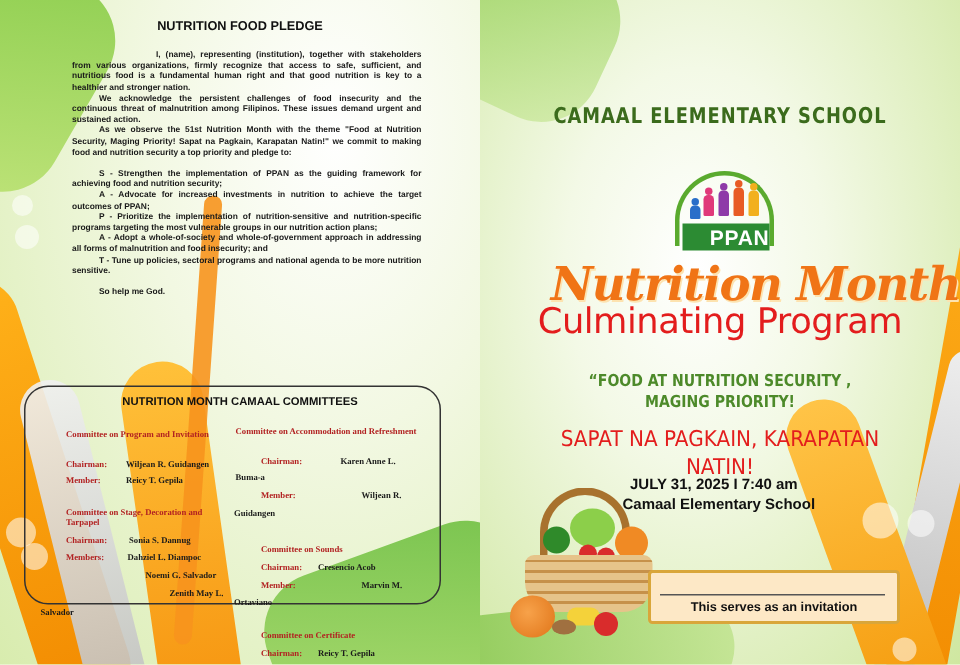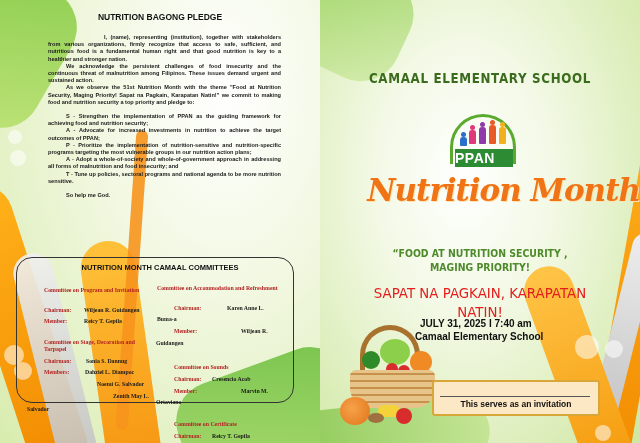--- a/index.html
+++ b/index.html
@@ -58,21 +58,21 @@
   .logo-nnc::after { content:""; position:absolute; left:10px; top:10px; width:14px; height:14px; border-radius:50%; background:#f0f5e6; }
   .logo-doh { left:236px; top:2px; width:38px; height:38px; background:radial-gradient(circle,#2d8a3e 0%,#2d8a3e 45%,#f2e3a6 48%,#2b6f2e 62%,#caa43b 70%,#2b6f2e 90%); }
   .logo-doh::after { content:""; position:absolute; left:13px; top:12px; width:12px; height:12px; background:#c7313a; border-radius:2px 2px 6px 6px; border:1px solid #fff; }
 
   .school-name { position:absolute; left:0; width:320px; top:70px; text-align:center; font-weight:bold; font-size:14.5px; color:#3b6b1c; letter-spacing:0.8px; font-family:"DejaVu Sans", sans-serif; transform:scaleX(0.82); }
 
   .ppan { position:absolute; left:448px; top:112px; width:72px; height:58px; }
   .ppan-arc { position:absolute; left:2px; top:2px; width:66px; height:50px; border:3px solid #5aaa2e; border-bottom:none; border-radius:40px 40px 0 0; }
   .ppan-fig { position:absolute; width:7px; height:14px; border-radius:3px 3px 1px 1px; }
   .ppan-head { position:absolute; width:5px; height:5px; border-radius:50%; }
-  .ppan-box { position:absolute; left:7px; top:37px; width:58px; height:18px; background:#2c8b33; color:#fff; font-weight:bold; font-size:14px; text-align:left; line-height:18px; letter-spacing:0.5px; }
+  .ppan-box { position:absolute; left:7px; top:37px; width:58px; height:18px; background:#2c8b33; color:#fff; font-weight:bold; font-size:14px; text-align:right; line-height:18px; letter-spacing:0.5px; }
 
   .nm-title { position:absolute; left:0; width:320px; top:172px; text-align:right; font-family:"DejaVu Serif", serif; font-style:italic; font-weight:bold; font-size:31px; color:#f07416; letter-spacing:-1px; text-shadow:1px 1px 0 #fde3b0; }
   .cp-title { position:absolute; left:0; width:320px; top:200px; text-align:center; font-family:"DejaVu Sans", sans-serif; font-size:23.5px; color:#e31d1d; letter-spacing:-0.3px; }
   .theme-1 { position:absolute; left:0; width:320px; top:247px; text-align:center; font-family:"DejaVu Sans", sans-serif; font-weight:bold; font-size:11px; color:#4d8a2a; transform:scaleX(0.85); line-height:14px; }
   .theme-2 { position:absolute; left:0; width:320px; top:284px; text-align:center; font-family:"DejaVu Sans", sans-serif; font-size:14.5px; color:#e31d1d; line-height:19px; transform:scaleX(0.92); }
   .date { position:absolute; left:420px; top:318px; font-weight:bold; font-size:10px; color:#111; }
   .venue { position:absolute; left:415px; top:331px; font-weight:bold; font-size:10px; color:#111; }
 
   .basket { position:absolute; left:340px; top:325px; width:100px; height:110px; }
   .bk-handle { position:absolute; left:20px; top:0; width:60px; height:60px; border:5px solid #a8722e; border-bottom:none; border-radius:40px 40px 0 0; }
@@ -92,21 +92,21 @@
   <div class="ribbon l-gray-1"></div>
   <div class="ribbon l-orange-2"></div>
   <div class="ribbon l-center-orange"></div>
   <div class="ribbon l-bottom-green"></div>
   <div class="bokeh" style="left:8px;top:130px;width:14px;height:14px;"></div>
   <div class="bokeh" style="left:10px;top:150px;width:16px;height:16px;"></div>
   <div class="bokeh" style="left:4px;top:345px;width:20px;height:20px;"></div>
   <div class="bokeh" style="left:14px;top:362px;width:18px;height:18px;"></div>
 </div>
 
-<div class="pledge-title">NUTRITION BAGONG PLEDGE</div>
+<div class="pledge-title">NUTRITION FOOD PLEDGE</div>
 
 <div class="pledge">
   <p class="first">I, (name), representing (institution), together with stakeholders from various organizations, firmly recognize that access to safe, sufficient, and nutritious food is a fundamental human right and that good nutrition is key to a healthier and stronger nation.</p>
   <p class="ind">We acknowledge the persistent challenges of food insecurity and the continuous threat of malnutrition among Filipinos. These issues demand urgent and sustained action.</p>
   <p class="ind">As we observe the 51st Nutrition Month with the theme "Food at Nutrition Security, Maging Priority! Sapat na Pagkain, Karapatan Natin!" we commit to making food and nutrition security a top priority and pledge to:</p>
   <div class="gap"></div>
   <p class="ind">S - Strengthen the implementation of PPAN as the guiding framework for achieving food and nutrition security;</p>
   <p class="ind">A - Advocate for increased investments in nutrition to achieve the target outcomes of PPAN;</p>
   <p class="ind">P - Prioritize the implementation of nutrition-sensitive and nutrition-specific programs targeting the most vulnerable groups in our nutrition action plans;</p>
   <p class="ind">A - Adopt a whole-of-society and whole-of-government approach in addressing all forms of malnutrition and food insecurity; and</p>
@@ -159,20 +159,21 @@
   <div class="ribbon r-orange-2"></div>
   <div class="ribbon r-green-bottom"></div>
   <div class="bokeh" style="left:255px;top:335px;width:24px;height:24px;"></div>
   <div class="bokeh" style="left:285px;top:340px;width:18px;height:18px;"></div>
   <div class="bokeh" style="left:275px;top:425px;width:16px;height:16px;"></div>
 
 
   <div class="school-name">CAMAAL ELEMENTARY SCHOOL</div>
 
   <div class="nm-title">Nutrition Month</div>
+  <div class="cp-title">Culminating Program</div>
   <div class="theme-1">
     <div>“FOOD AT NUTRITION SECURITY ,</div>
     <div>MAGING PRIORITY!</div>
   </div>
   <div class="theme-2">
     <div>SAPAT NA PAGKAIN, KARAPATAN</div>
     <div>NATIN!</div>
   </div>
 </div>
 

